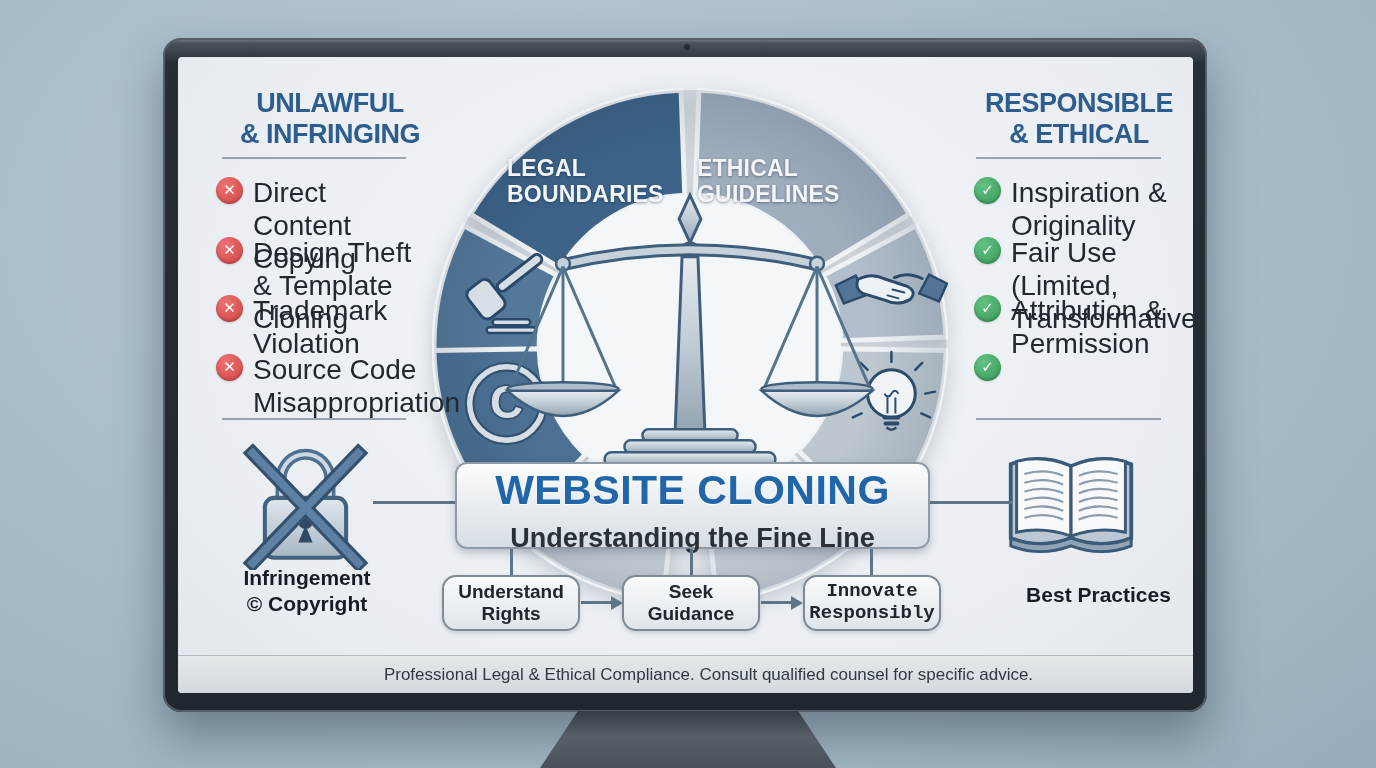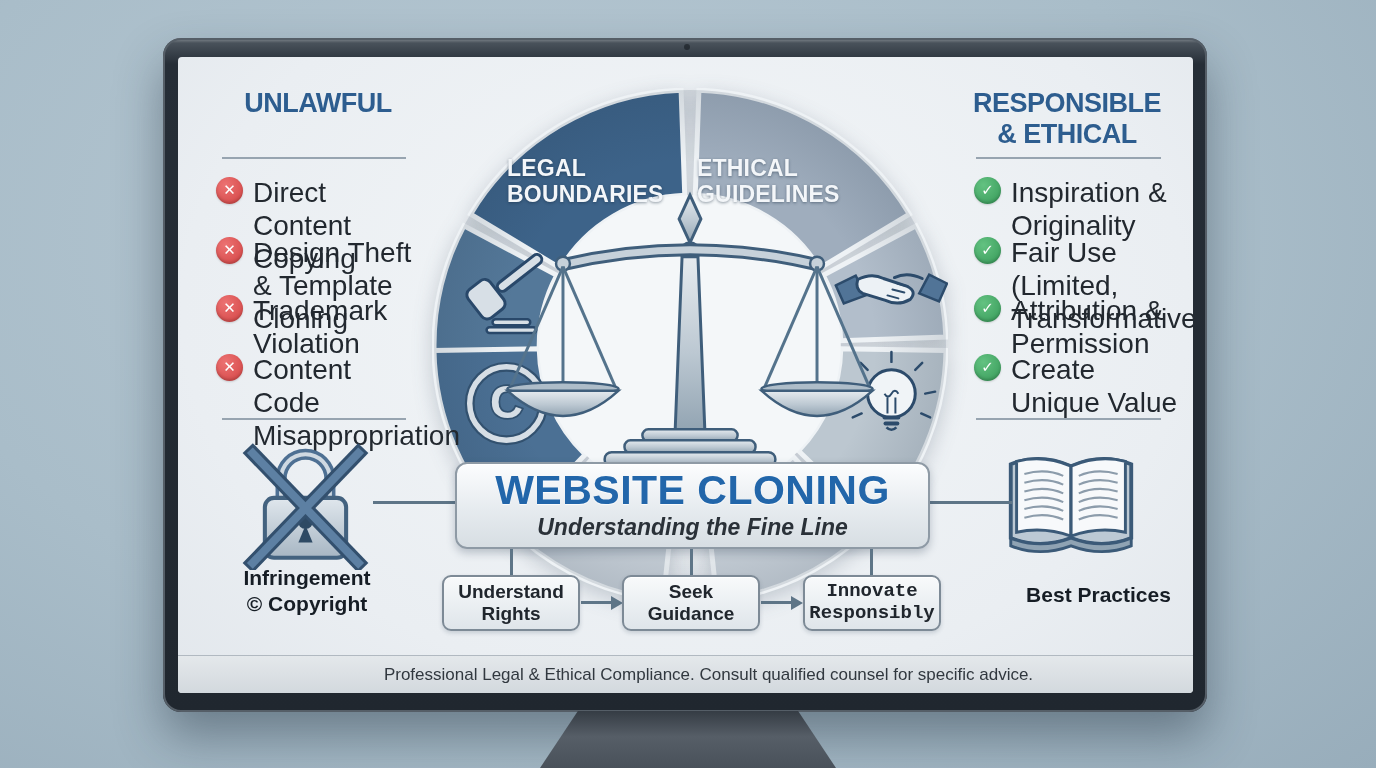--- a/index.html
+++ b/index.html
@@ -11,21 +11,21 @@
            box-shadow:0 24px 48px rgba(28,44,58,.42), inset 0 0 0 2px #555e67;}
   .cam-dot{position:absolute;left:684px;top:44px;width:6px;height:6px;border-radius:50%;background:#10161c;opacity:.55;}
   .stand{position:absolute;left:540px;top:711px;width:296px;height:57px;
          background:linear-gradient(180deg,#353c44 0%,#565e67 45%,#49515a 100%);
          clip-path:polygon(12.8% 0, 87.2% 0, 100% 100%, 0% 100%);}
   .screen{position:absolute;left:178px;top:57px;width:1015px;height:636px;border-radius:4px;
           background:radial-gradient(ellipse at 50% 40%, #f3f6f8 0%, #eaeef2 70%, #e2e7ec 100%);overflow:hidden;}
 
   
   .col-heading{position:absolute;width:192px;text-align:center;font-weight:800;font-size:27px;line-height:1.13;
-               letter-spacing:-.5px;color:#2d5d8f;}
+               letter-spacing:-.5px;color:#2d5d8f;margin-left:12px;}
   .divider{position:absolute;height:2px;background:#97a4b0;}
   .item{position:absolute;display:flex;gap:10px;align-items:flex-start;}
   .badge{width:27px;height:27px;border-radius:50%;flex:0 0 27px;display:flex;align-items:center;justify-content:center;
          color:#fff;font-family:"DejaVu Sans",sans-serif;font-weight:bold;font-size:15px;line-height:1;margin-top:1px;
          box-shadow:inset 0 -2px 3px rgba(0,0,0,.18), 0 1px 2px rgba(0,0,0,.15);}
   .badge.x{background:radial-gradient(circle at 35% 30%,#ec7272,#d94f4f 75%);}
   .badge.ok{background:radial-gradient(circle at 35% 30%,#63c281,#41a362 75%);}
   .item-label{font-size:28px;line-height:1.18;color:#22282f;width:168px;}
   .icon-caption{position:absolute;text-align:center;font-weight:bold;font-size:21px;line-height:1.25;color:#161d25;}
 
@@ -33,24 +33,24 @@
   .wheel{position:absolute;left:254px;top:31px;width:516px;height:516px;filter:drop-shadow(0 6px 10px rgba(40,60,80,.22));}
   .wheel-label{position:absolute;width:180px;text-align:left;font-weight:bold;font-size:23px;line-height:1.14;
                color:#f3f6f9;text-shadow:0 1px 3px rgba(15,35,55,.45);letter-spacing:.2px;}
 
   
   .banner{position:absolute;left:277px;top:405px;width:475px;height:87px;border:2px solid #8e9aa5;border-radius:12px;
           background:linear-gradient(180deg,#fcfdfe 0%,#e6ebef 55%,#d7dee3 100%);
           box-shadow:0 4px 8px rgba(50,70,90,.28), inset 0 1px 0 #fff;text-align:center;box-sizing:border-box;padding-top:5px;}
   .banner-title{font-size:41px;font-weight:800;letter-spacing:.5px;color:#2266aa;line-height:1.05;
                 text-shadow:0 1px 1px rgba(255,255,255,.8);}
-  .banner-subtitle{font-size:23px;font-weight:bold;color:#2a3138;line-height:1.2;margin-top:2px;font-style:italic;}
+  .banner-subtitle{font-size:27px;font-weight:bold;color:#2a3138;line-height:1.2;margin-top:10px;}
   .h-connect{position:absolute;top:444px;width:82px;height:3px;background:#5e7587;}
   .v-connect{position:absolute;top:492px;width:3px;height:26px;background:#5e7587;}
-  .flow-box{position:absolute;top:518px;width:138px;height:56px;border:2px solid #7d8a96;border-radius:9px;
+  .flow-box{position:absolute;top:518px;width:138px;height:56px;border:2px solid #7d8a96;border-radius:14px;
             background:linear-gradient(180deg,#f8fafb,#dfe5ea);box-sizing:border-box;
             box-shadow:0 2px 4px rgba(50,70,90,.2), inset 0 1px 0 #fff;
             display:flex;align-items:center;justify-content:center;text-align:center;}
   .flow-label{font-size:19px;font-weight:bold;color:#20262d;line-height:1.15;}
   .flow-arrow{position:absolute;top:539px;width:42px;height:14px;}
   .flow-arrow::before{content:"";position:absolute;left:0;top:5px;width:31px;height:3px;background:#5e7587;}
   .flow-arrow::after{content:"";position:absolute;left:30px;top:0;width:0;height:0;
                      border-left:12px solid #5e7587;border-top:7px solid transparent;border-bottom:7px solid transparent;}
 
   .footer-bar{position:absolute;left:0;top:598px;width:1015px;height:38px;border-top:1px solid #b1b9c1;
@@ -162,38 +162,39 @@
         <rect x="-66" y="95" width="132" height="13" rx="6" fill="url(#metal)" stroke="#3f5e7b" stroke-width="2.5"></rect>
         <rect x="-86" y="107" width="172" height="15" rx="7" fill="url(#metal)" stroke="#3f5e7b" stroke-width="2.5"></rect>
       </g>
     </svg>
 
     <div class="wheel-label abs" style="left:329px;top:98px;">LEGAL BOUNDARIES</div>
     <div class="wheel-label abs" style="left:519px;top:98px;">ETHICAL GUIDELINES</div>
 
     <div class="col-heading" style="left:44px;top:31px;">
       <div>UNLAWFUL</div>
+      <div>&amp; INFRINGING</div>
     </div>
     <div class="divider" style="left:44px;top:100px;width:184px;"></div>
 
     <div class="item" style="left:38px;top:119px;">
       <span class="badge x">✕</span>
       <span class="item-label">Direct Content Copying</span>
     </div>
     <div class="item" style="left:38px;top:179px;">
       <span class="badge x">✕</span>
       <span class="item-label">Design Theft &amp; Template Cloning</span>
     </div>
     <div class="item" style="left:38px;top:237px;">
       <span class="badge x">✕</span>
       <span class="item-label">Trademark Violation</span>
     </div>
     <div class="item" style="left:38px;top:296px;">
       <span class="badge x">✕</span>
-      <span class="item-label">Content Code Misappropriation</span>
+      <span class="item-label">Source Code Misappropriation</span>
     </div>
     <div class="divider" style="left:44px;top:361px;width:184px;"></div>
 
     <svg class="abs" style="left:64px;top:383px;" width="128" height="130" viewBox="0 0 125 128">
       <path d="M38,60 V38 a24,24 0 0 1 48,0 V60" fill="none" stroke="#4e7093" stroke-width="11"></path>
       <path d="M38,60 V38 a24,24 0 0 1 48,0 V60" fill="none" stroke="#cfd9e2" stroke-width="4"></path>
       <rect x="22" y="57" width="80" height="59" rx="9" fill="url(#lockgrad)" stroke="#43627f" stroke-width="4"></rect>
       <circle cx="62" cy="80" r="7.5" fill="#2e4a64"></circle>
       <path d="M62,84 L55,101 L69,101 Z" fill="#2e4a64"></path>
       <g stroke-linecap="square">
@@ -221,21 +222,20 @@
     <div class="item" style="left:796px;top:179px;">
       <span class="badge ok">✓</span>
       <span class="item-label">Fair Use (Limited, Transformative)</span>
     </div>
     <div class="item" style="left:796px;top:237px;">
       <span class="badge ok">✓</span>
       <span class="item-label">Attribution &amp; Permission</span>
     </div>
     <div class="item" style="left:796px;top:296px;">
       <span class="badge ok">✓</span>
-      <span class="item-label">Create Unique Value</span>
     </div>
     <div class="divider" style="left:798px;top:361px;width:185px;"></div>
 
     <svg class="abs" style="left:825px;top:390px;" width="136" height="118" viewBox="0 0 140 118">
       <path d="M8,16 Q38,4 70,18 Q102,4 132,16 L132,92 Q102,104 70,92 Q38,104 8,92 Z" fill="#bcc9d4" stroke="#3b5a78" stroke-width="4"></path>
       <path d="M8,92 L8,100 Q38,112 70,100 Q102,112 132,100 L132,92 Q102,104 70,92 Q38,104 8,92 Z" fill="#8fa3b3" stroke="#3b5a78" stroke-width="3"></path>
       <path d="M70,18 Q42,6 14,13 L14,86 Q42,80 70,90 Z" fill="#f7f9fb" stroke="#3b5a78" stroke-width="3"></path>
       <path d="M70,18 Q98,6 126,13 L126,86 Q98,80 70,90 Z" fill="#f7f9fb" stroke="#3b5a78" stroke-width="3"></path>
       <line x1="70" y1="18" x2="70" y2="90" stroke="#3b5a78" stroke-width="2.5"></line>
       <g stroke="#8c9cab" stroke-width="2.2" fill="none">

